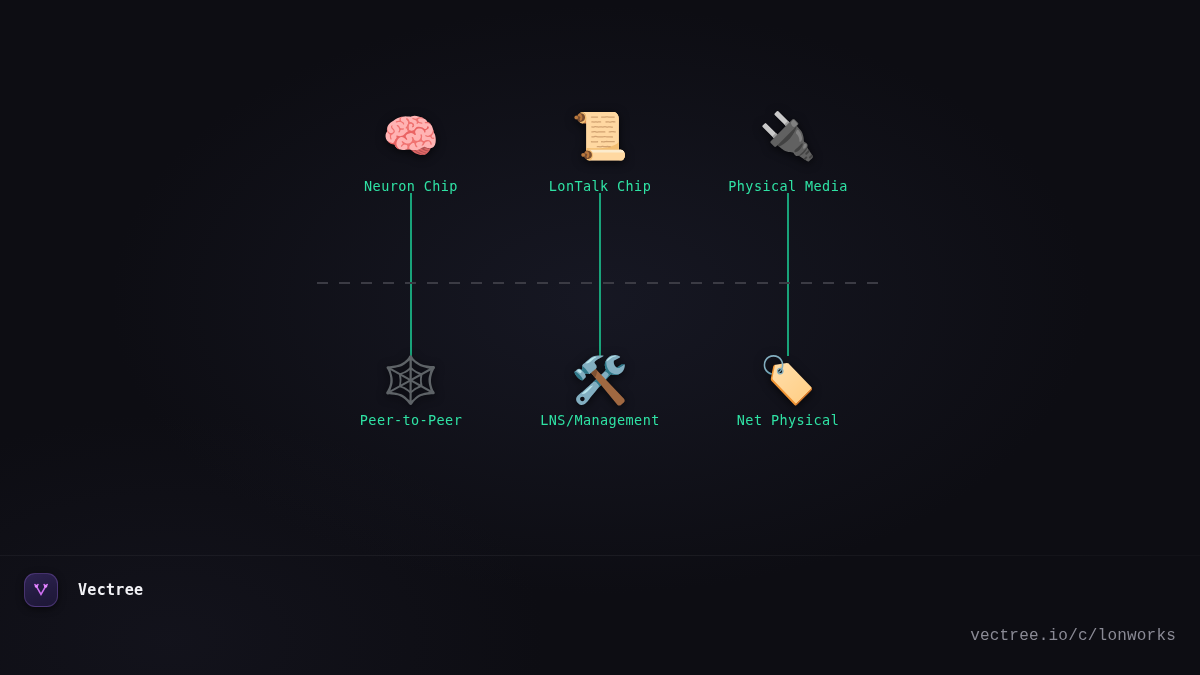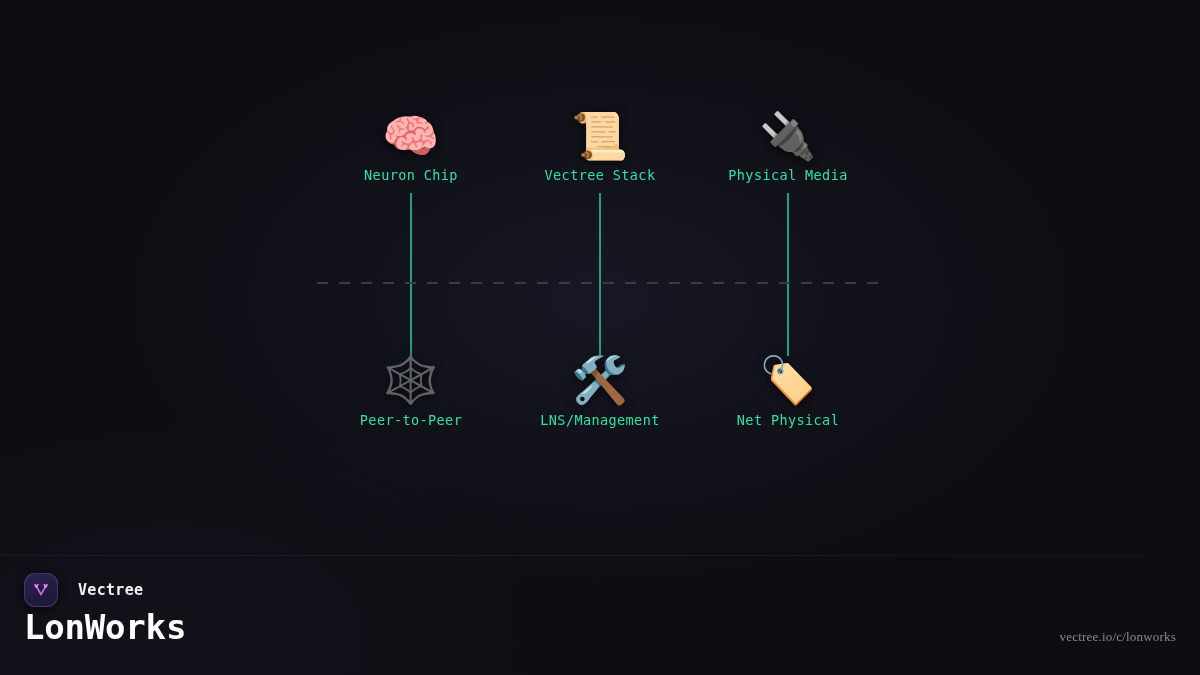--- a/index.html
+++ b/index.html
@@ -50,21 +50,21 @@
   }
   .node .caption{
     display:block;
     margin-top:10px;
     font-family:"DejaVu Sans Mono", monospace;
     font-size:13.5px;
     letter-spacing:0.4px;
     color:#2fe2a4;
     white-space:nowrap;
   }
-  .node.top .caption{ margin-top:5px; }
+  .node.top .caption{ margin-top:16px; }
   .node.bottom .glyph{ }
   .node.bottom .caption{ margin-top:6px; }
 
   
   #footer{
     position:absolute;
     left:0; right:0; bottom:0;
     height:120px;
   }
   .footer-rule{
@@ -98,22 +98,22 @@
     font-family:"DejaVu Sans Mono", monospace;
     font-size:34px;
     font-weight:bold;
     color:#ffffff;
     letter-spacing:-0.2px;
     line-height:40px;
   }
   .footer-url{
     position:absolute;
     right:24px; bottom:30px;
-    font-family:Liberation Serif, serif;
-    font-size:13px;
+    font-family:Liberation Mono, monospace;
+    font-size:16px;
     color:#8a8a95;
     letter-spacing:0.2px;
   }
 </style>
 </head>
 <body>
 
 <div id="stage">
 
   <div id="diagram">
@@ -124,21 +124,21 @@
 
     <div class="divider-dashed"></div>
 
     <div class="node top" style="left:411px; top:110px;">
       <span class="glyph">🧠</span>
       <span class="caption">Neuron Chip</span>
     </div>
 
     <div class="node top" style="left:600px; top:110px;">
       <span class="glyph">📜</span>
-      <span class="caption">Vectree Stack</span>
+      <span class="caption">LonTalk Chip</span>
     </div>
 
     <div class="node top" style="left:788px; top:110px;">
       <span class="glyph">🔌</span>
       <span class="caption">Physical Media</span>
     </div>
 
     <div class="node bottom" style="left:411px; top:354px;">
       <span class="glyph">🕸️</span>
       <span class="caption">Peer-to-Peer</span>
@@ -168,18 +168,17 @@
             <path d="M14.6 6.3 L13.1 4.6"></path>
             <path d="M14.6 6.3 L16.2 4.6"></path>
           </g>
           <circle cx="5.4" cy="6.3" r="1.5" fill="#e48bff"></circle>
           <circle cx="14.6" cy="6.3" r="1.5" fill="#e48bff"></circle>
         </svg>
       </div>
       <span class="brand-name">Vectree</span>
     </div>
 
-    <div class="page-title">LonWorks</div>
 
     <div class="footer-url">vectree.io/c/lonworks</div>
   </div>
 
 </div>
 
 </body></html>

